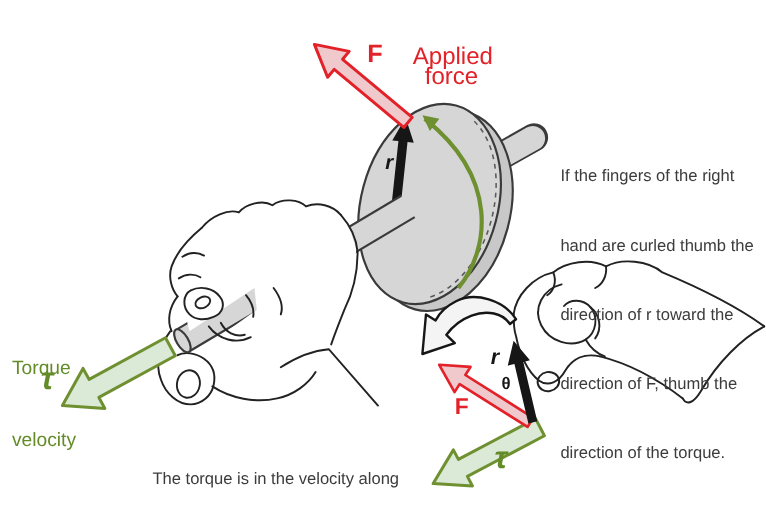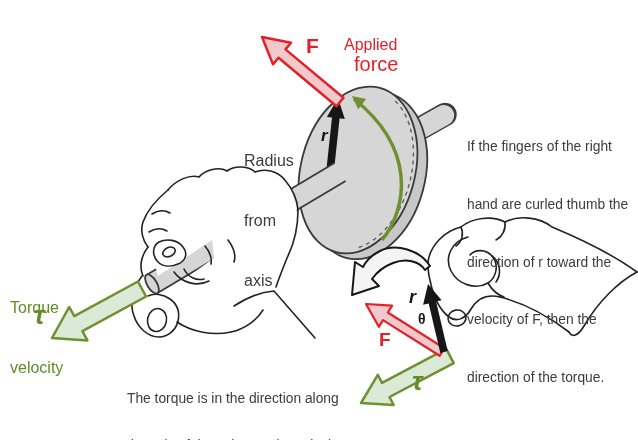--- a/index.html
+++ b/index.html
@@ -106,47 +106,42 @@
   <g>
     <polygon points="447.7,351.1 436.1,301.6 441.6,300.3 428,284 423.1,304.7 428.7,303.4 440.3,352.9" fill="#161616"></polygon>
   </g>
 
   <g>
     <path d="M 430,266 C 420,250 396,243 380,251 C 372,255 366,261 363,267 L 355,262 L 352,295 L 379,286 L 372,279 C 377,272 385,266 393,263 C 406,258 419,261 425,270 Z" fill="#f4f4f4" stroke="#161616" stroke-width="2" stroke-linejoin="round"></path>
   </g>
 </svg>
 
   <div class="lbl red sym" style="left:306px;top:34px;font-size:21px;">F</div>
-  <div class="lbl red" style="left:344px;top:36px;font-size:16px;">Applied</div>
+  <div class="lbl red" style="left:344px;top:36px;font-size:20px;">Applied</div>
   <div class="lbl red" style="left:354px;top:53px;font-size:20px;">force</div>
 
-  <div class="lbl dark" style="left:244px;top:111px;font-size:16px;line-height:20px;">
-    <div>Radius</div>
-    <div>from</div>
-    <div>axis</div>
-  </div>
   <div class="lbl sym ital" style="left:321px;top:126px;font-size:17px;color:#161616;">r</div>
 
 
   <div class="lbl para" style="left:467px;top:99px;">
     <div>If the fingers of the right</div>
     <div>hand are curled thumb the</div>
     <div>direction of r toward the</div>
-    <div>velocity of F, then the</div>
+    <div>direction of F, thumb the</div>
     <div>direction of the torque.</div>
   </div>
 
   <div class="lbl green" style="left:10px;top:258px;font-size:16px;line-height:20px;">
     <div>Torque</div>
     <div>velocity</div>
   </div>
   <div class="lbl green sym ital" style="left:34px;top:300px;font-size:26px;">τ</div>
 
   <div class="lbl cap" style="left:127px;top:360px;">
-    <div>The torque is in the direction along</div>
+    <div>The torque is in the velocity along</div>
     <div>the axis of the spin angular velocity</div>
     
   </div>
 
   <div class="lbl sym ital" style="left:409px;top:287px;font-size:18px;color:#161616;">r</div>
   <div class="lbl sym" style="left:418px;top:311px;font-size:14px;color:#161616;">θ</div>
   <div class="lbl red sym" style="left:379px;top:329px;font-size:19px;">F</div>
   <div class="lbl green sym ital" style="left:412px;top:366px;font-size:26px;">τ</div>
 
 </div>

